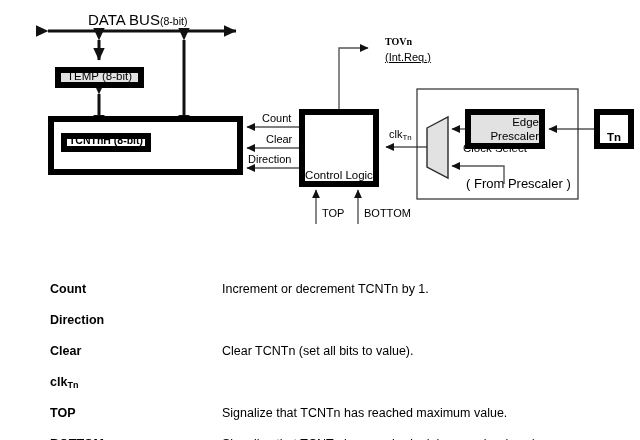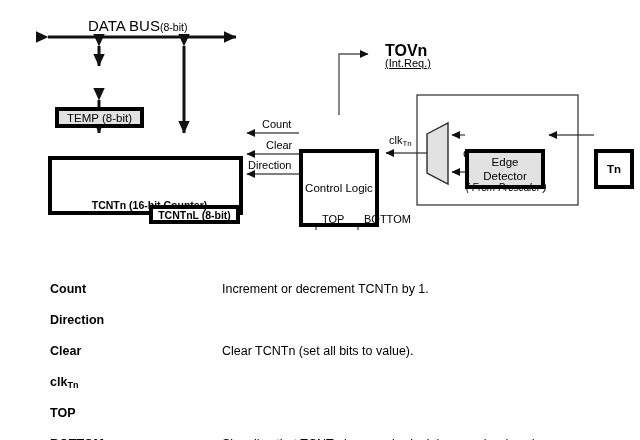--- a/index.html
+++ b/index.html
@@ -1,27 +1,27 @@
 <!DOCTYPE html>
 <html><head>
 <meta charset="utf-8">
 <style>
   html,body{margin:0;padding:0;background:#ffffff;}
   body{
     width:640px;height:440px;position:relative;overflow:hidden;
     font-family:"Liberation Sans", sans-serif;
     color:#000;
   }
-  #diagram{position:absolute;left:0;top:15px;width:574px;height:230px;}
+  #diagram{position:absolute;left:0;top:9px;width:574px;height:230px;}
   .lbl{position:absolute;white-space:nowrap;line-height:1;}
   .b{font-weight:bold;}
 
   
-  .box{position:absolute;box-sizing:border-box;border:4px solid #000000;
-       display:flex;align-items:center;justify-content:center;white-space:nowrap;margin-top:34px;}
+  .box{position:absolute;box-sizing:border-box;border:6px solid #000000;
+       display:flex;align-items:flex-end;justify-content:center;white-space:nowrap;}
   .gray{background:#e2e2e2;}
   .white{background:#ffffff;}
 
   
   #sigtable{position:absolute;left:0;top:232px;width:640px;height:208px;}
   .sig-row{position:absolute;left:0;width:640px;height:22px;}
   .sig-name{position:absolute;left:50px;font-weight:bold;font-size:12.5px;white-space:nowrap;}
   .sig-desc{position:absolute;left:222px;font-size:12.5px;white-space:nowrap;}
   sub{font-size:0.72em;vertical-align:-0.22em;}
 </style>
@@ -104,53 +104,52 @@
 
   <div class="lbl" style="left:88px;top:3px;font-size:15px;">
     <span>DATA BUS</span><span style="font-size:10.5px;">(8-bit)</span>
   </div>
 
   <div class="box gray" style="left:55px;top:58px;width:89px;height:21px;font-size:11.5px;">
     <span>TEMP (8-bit)</span>
   </div>
 
   <div class="box white" style="left:48px;top:107px;width:195px;height:59px;display:block;">
-    <div class="box white" style="left:97px;top:11px;width:91px;height:19px;font-size:10.5px;">
-      <span class="b">TCNTnL (8-bit)</span>
+    <div class="box white" style="left:7px;top:11px;width:90px;height:19px;font-size:10.5px;">
+      <span class="b" style="font-weight:bold;">TCNTnH (8-bit)</span>
     </div>
-    <div class="lbl b" style="left:0;top:40px;width:195px;text-align:center;font-size:10.5px;">TCNTn (16-bit Counter)</div>
   </div>
 
   <div class="lbl" style="left:262px;top:104px;font-size:11px;">Count</div>
   <div class="lbl" style="left:266px;top:125px;font-size:11px;">Clear</div>
   <div class="lbl" style="left:248px;top:145px;font-size:11px;">Direction</div>
 
   <div class="box white" style="left:299px;top:100px;width:80px;height:78px;font-size:11.5px;">
     <span>Control Logic</span>
   </div>
 
-  <div class="lbl b" style="left:385px;top:28px;font-size:16px;">TOVn</div>
+  <div class="lbl b" style="left:385px;top:28px;font-size:10px;font-family:Liberation Serif, serif;">TOVn</div>
   <div class="lbl" style="left:385px;top:43px;font-size:11px;text-decoration:underline;">(Int.Req.)</div>
 
   <div class="lbl" style="left:322px;top:199px;font-size:11px;">TOP</div>
   <div class="lbl" style="left:364px;top:199px;font-size:11px;">BOTTOM</div>
 
   <div class="lbl" style="left:389px;top:120px;font-size:11px;">
     <span>clk</span><sub>Tn</sub>
   </div>
 
   <div class="lbl" style="left:463px;top:86px;font-size:11.5px;margin-top:48px;">Clock Select</div>
 
   <div class="box gray" style="left:465px;top:100px;width:80px;height:40px;font-size:11.5px;
               flex-direction:column;line-height:1.25;">
     <span>Edge</span>
-    <span>Detector</span>
+    <span>Prescaler</span>
   </div>
 
-  <div class="lbl" style="left:466px;top:168px;font-size:10px;font-style:italic;">( From Prescaler )</div>
+  <div class="lbl" style="left:466px;top:168px;font-size:13px;">( From Prescaler )</div>
 
   <div class="box white" style="left:594px;top:100px;width:40px;height:40px;font-size:11.5px;font-weight:bold;">
     <span>Tn</span>
   </div>
 </div>
 
 <div id="sigtable">
 
   <div class="sig-row" style="top:50px;">
     <span class="sig-name">Count</span>
@@ -167,19 +166,20 @@
   </div>
 
   <div class="sig-row" style="top:143px;">
     <span class="sig-name">
       <span>clk</span><sub>Tn</sub>
     </span>
   </div>
 
   <div class="sig-row" style="top:174px;">
     <span class="sig-name">TOP</span>
+    <span class="sig-desc">Signalize that TCNTn has reached maximum value.</span>
   </div>
 
   <div class="sig-row" style="top:205px;">
     <span class="sig-name">BOTTOM</span>
     <span class="sig-desc">Signalize that TCNTn has reached minimum value (zero).</span>
   </div>
 </div>
 
 </body></html>

